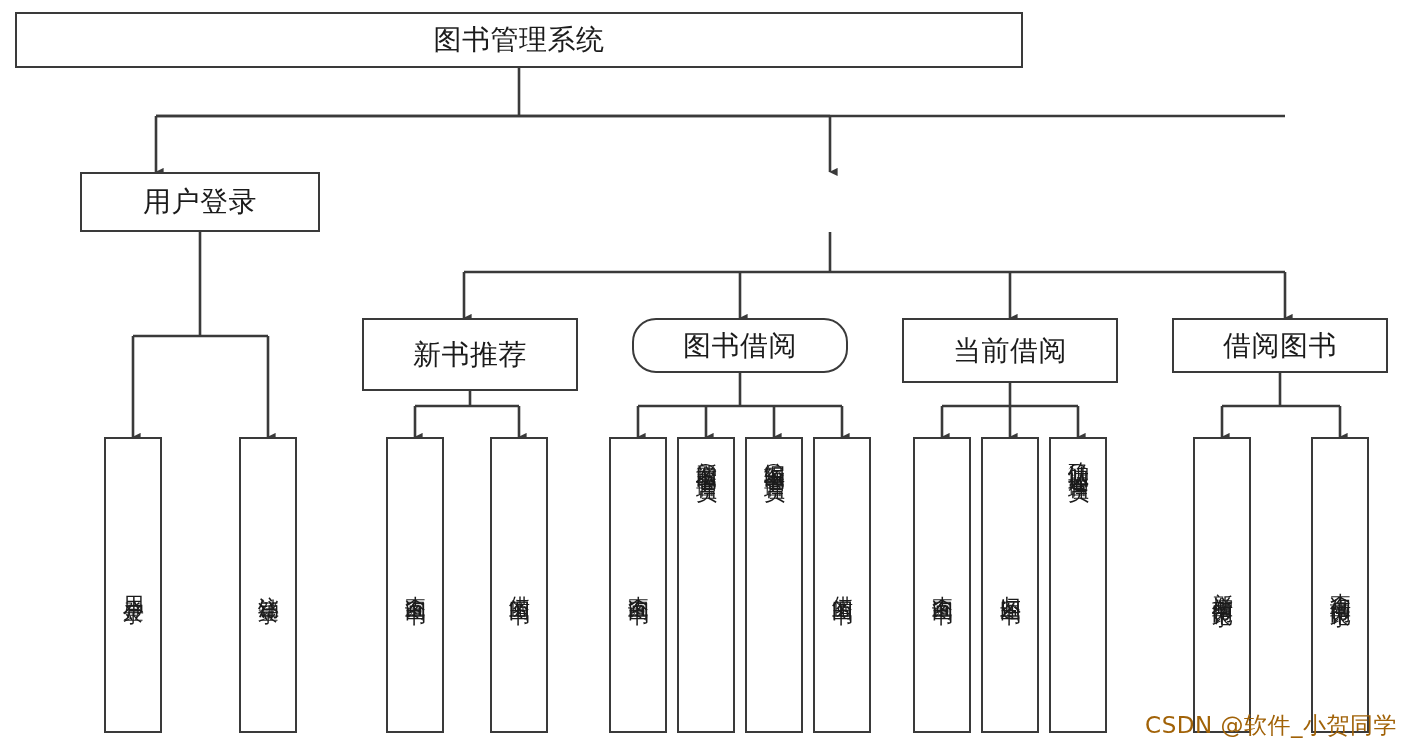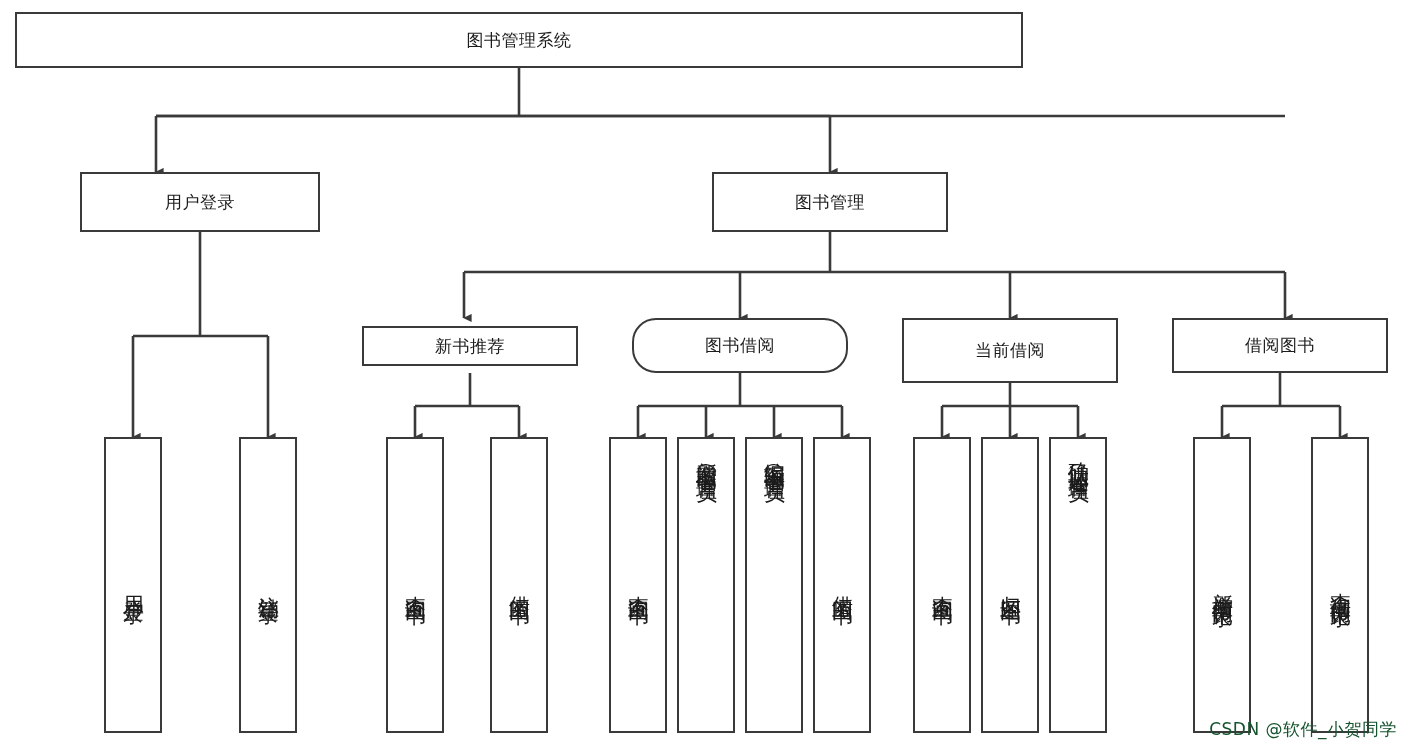--- a/index.html
+++ b/index.html
@@ -40,21 +40,21 @@
     z-index: 2;
   }
   .node-label {
     display: block;
     text-align: center;
     line-height: 1.18;
     letter-spacing: 0.5px;
   }
   
   .node.horiz .node-label {
-    font-size: 17px;
+    font-size: 28px;
     white-space: nowrap;
   }
   
   .node.vert {
     align-items: flex-start;
     padding-top: 6px;
   }
   .node.vert .node-label {
     writing-mode: vertical-rl;
     text-orientation: upright;
@@ -65,22 +65,22 @@
   }
   
   .node.vert.centered {
     align-items: center;
     padding-top: 0;
   }
   .watermark {
     position: absolute;
     right: 8px;
     bottom: 6px;
-    font-size: 17px;
-    color: #14532d;
+    font-size: 23px;
+    color: #a16207;
     white-space: nowrap;
     z-index: 3;
     letter-spacing: 0.5px;
   }
 </style>
 </head>
 <body>
 
 <div id="diagram-root">
 
@@ -135,25 +135,22 @@
     </g>
   </svg>
 
   <div class="node horiz" style="left:15px; top:12px; width:1008px; height:56px;">
     <span class="node-label">图书管理系统</span>
   </div>
 
   <div class="node horiz" style="left:80px; top:172px; width:240px; height:60px;">
     <span class="node-label">用户登录</span>
   </div>
-  <div class="node horiz" style="left:712px; top:172px; width:236px; height:60px;">
-    <span class="node-label">图书管理</span>
-  </div>
-
-  <div class="node horiz" style="left:362px; top:318px; width:216px; height:40px;margin-top:8px;">
+
+  <div class="node horiz" style="left:362px; top:318px; width:216px; height:73px;">
     <span class="node-label">新书推荐</span>
   </div>
   <div class="node horiz" style="left:632px; top:318px; width:216px; height:55px;border-radius:24px;">
     <span class="node-label">图书借阅</span>
   </div>
   <div class="node horiz" style="left:902px; top:318px; width:216px; height:65px;">
     <span class="node-label">当前借阅</span>
   </div>
   <div class="node horiz" style="left:1172px; top:318px; width:216px; height:55px;">
     <span class="node-label">借阅图书</span>

